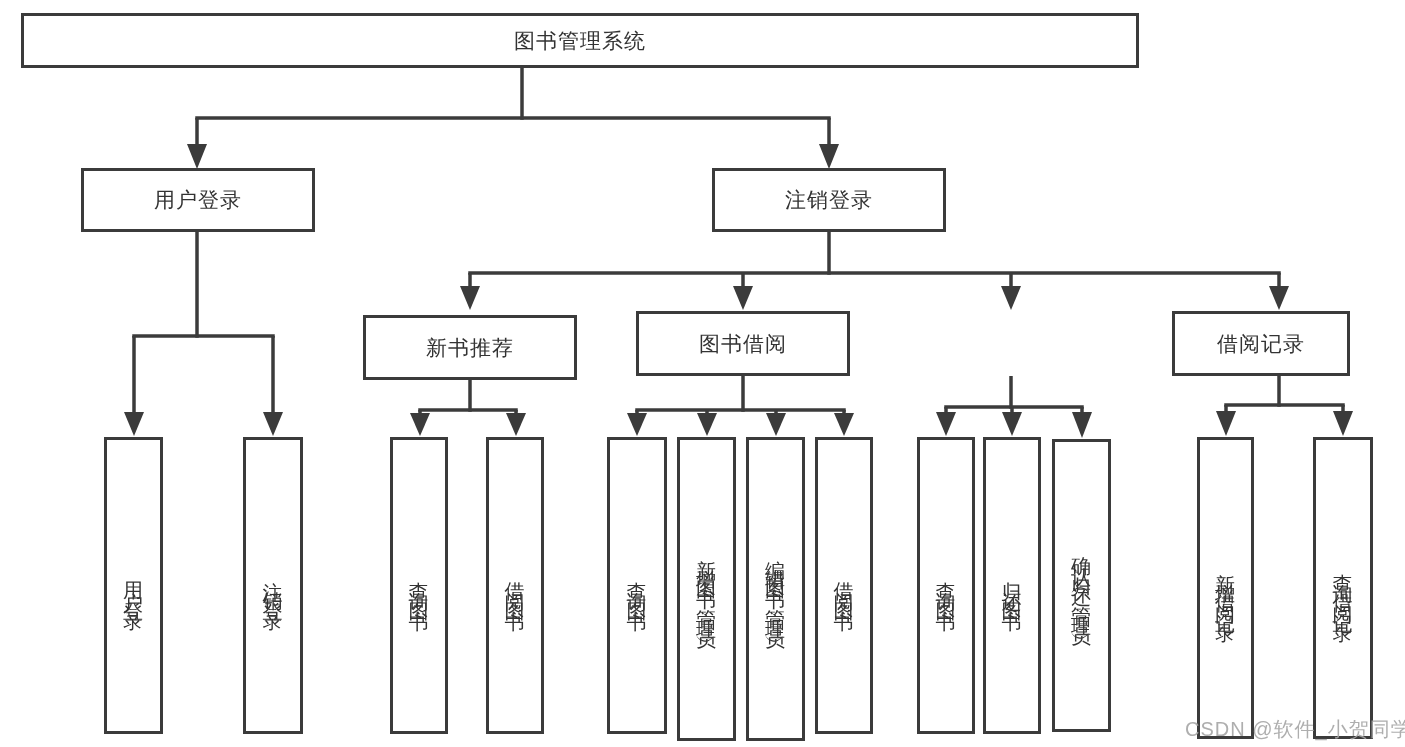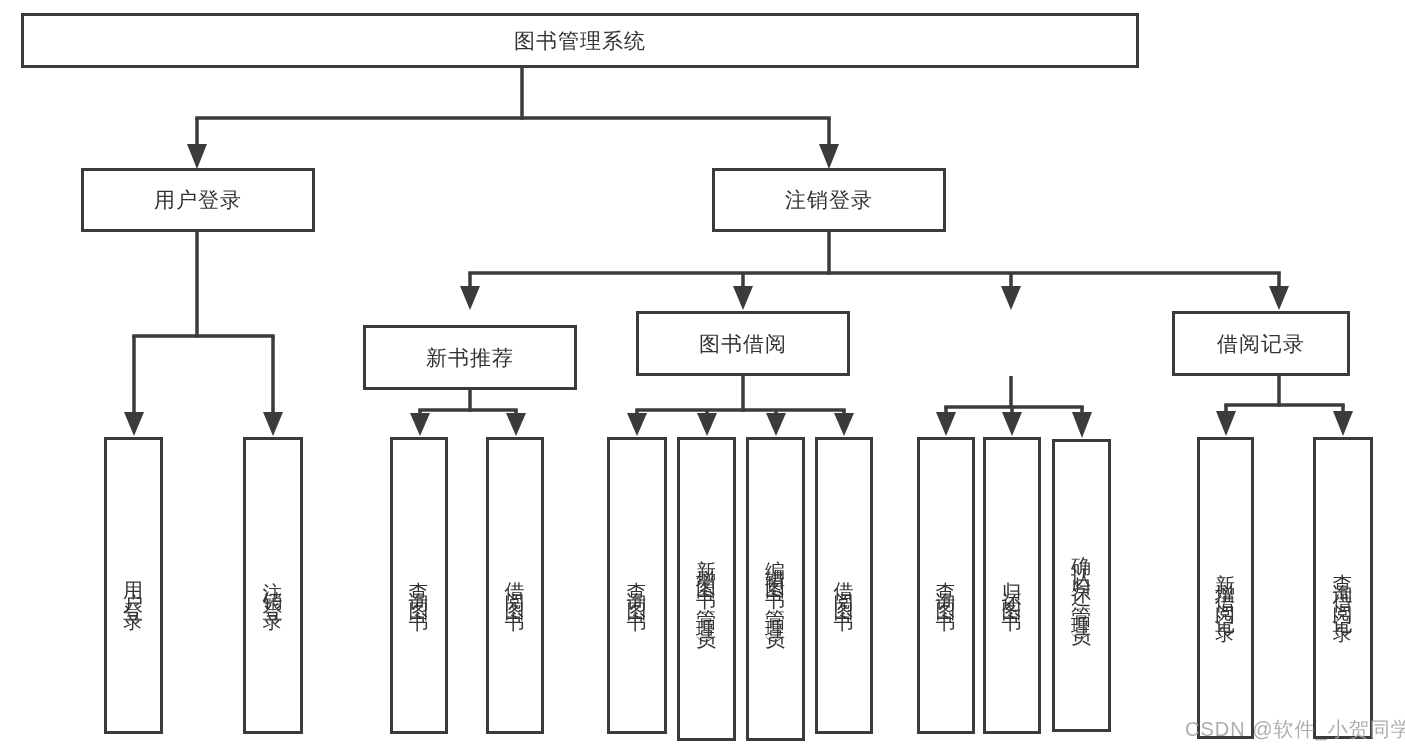--- a/index.html
+++ b/index.html
@@ -145,21 +145,21 @@
     <span>图书管理系统</span>
   </div>
 
   <div class="hbox" style="left:81px; top:168px; width:234px; height:64px;">
     <span>用户登录</span>
   </div>
   <div class="hbox" style="left:712px; top:168px; width:234px; height:64px;">
     <span>注销登录</span>
   </div>
 
-  <div class="hbox" style="left:363px; top:325px; width:214px; height:65px;">
+  <div class="hbox" style="left:363px; top:315px; width:214px; height:65px;">
     <span>新书推荐</span>
   </div>
   <div class="hbox" style="left:636px; top:311px; width:214px; height:65px;">
     <span>图书借阅</span>
   </div>
   <div class="hbox" style="left:1172px; top:311px; width:178px; height:65px;">
     <span>借阅记录</span>
   </div>
 
   <div class="vbox" style="left:104px; top:437px; width:59px; height:297px;">

